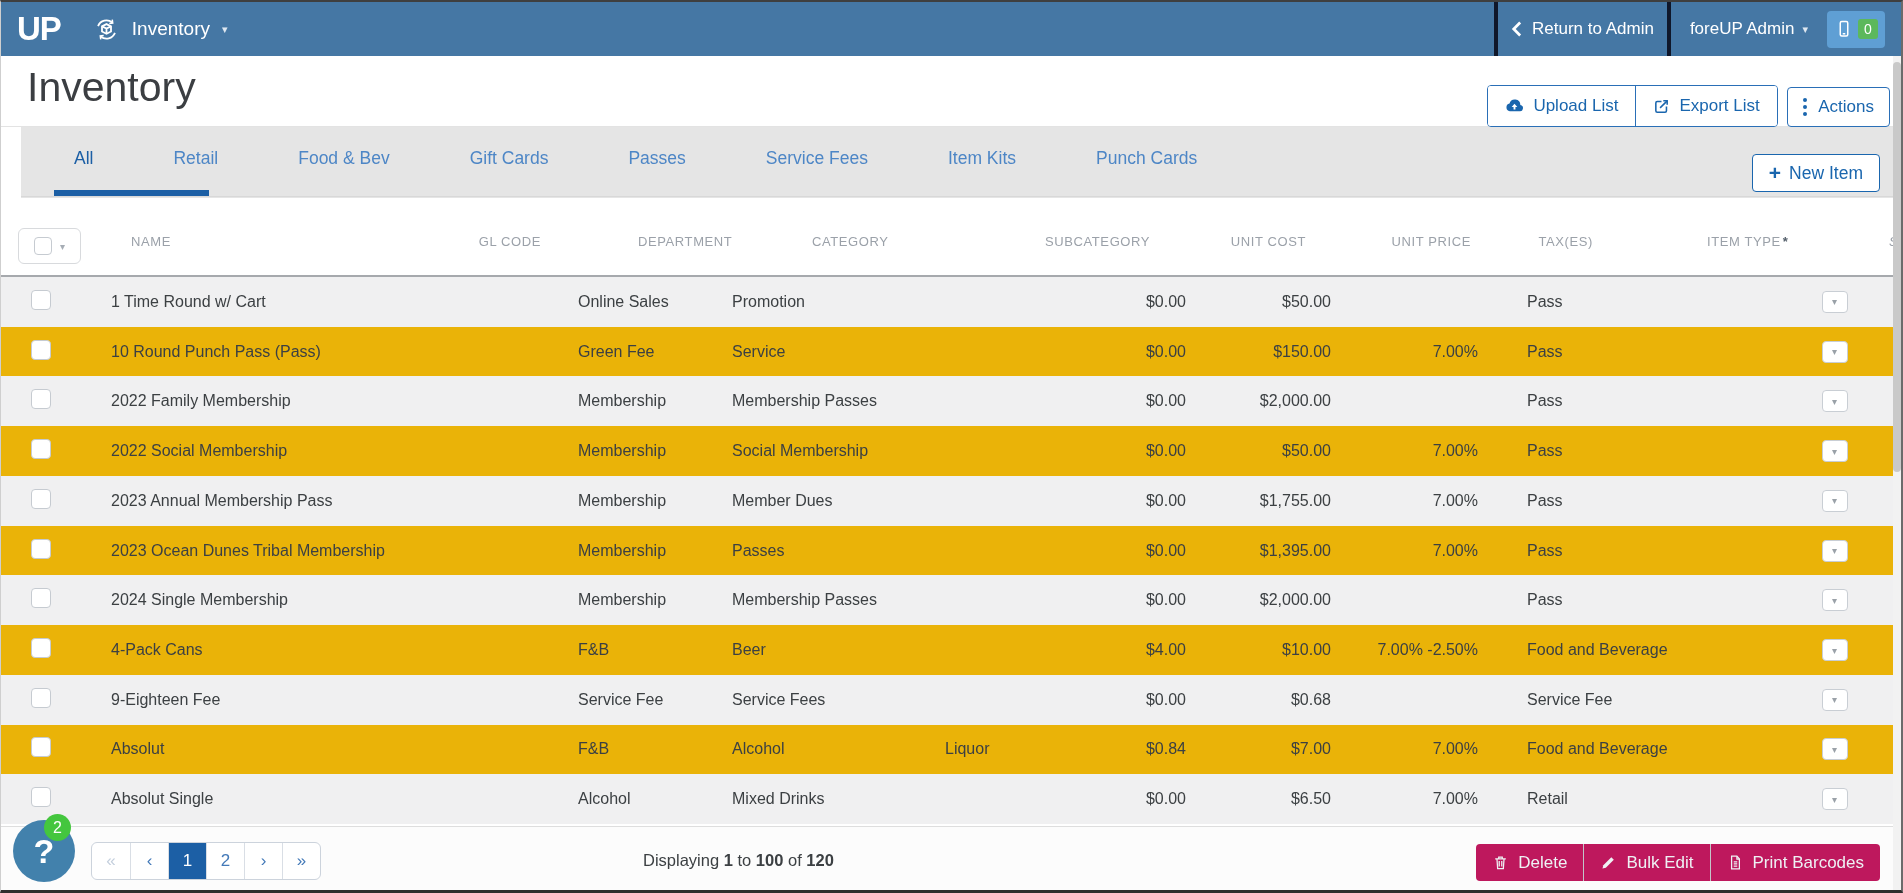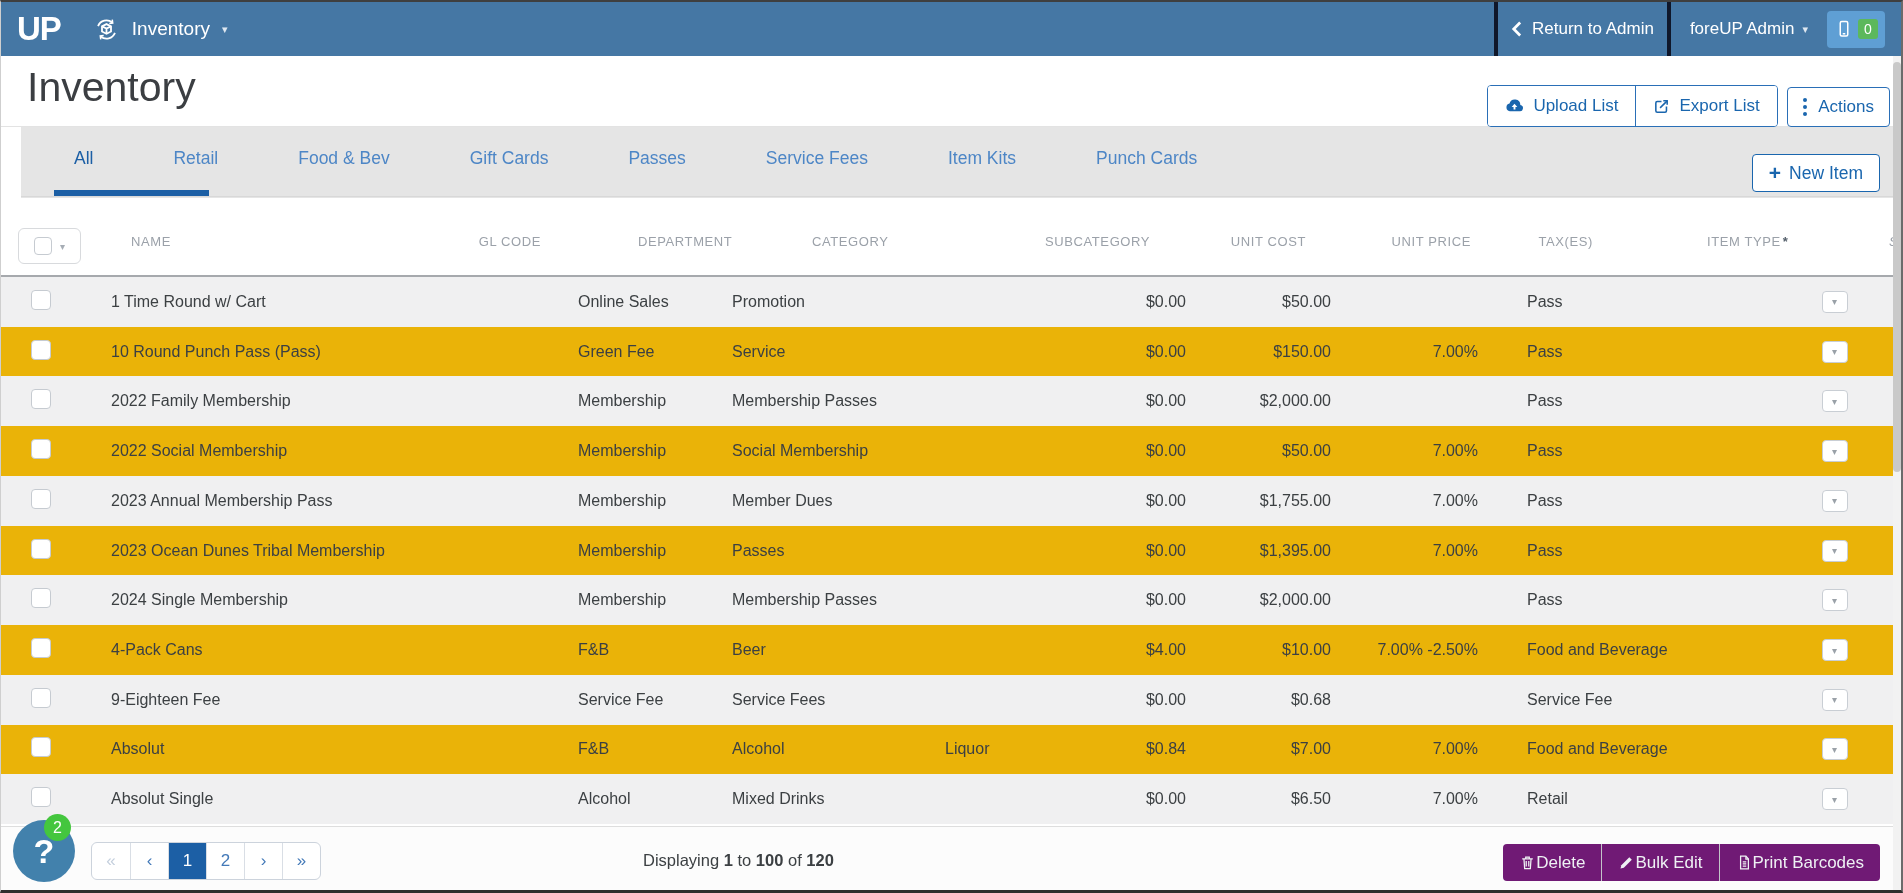--- a/index.html
+++ b/index.html
@@ -97,22 +97,22 @@
                 border-radius:6px; overflow:hidden; background:#fff; }
   .page-btn { width:38px; display:flex; align-items:center; justify-content:center; font-size:17px;
               color:#4379b8; cursor:pointer; }
   .page-btn + .page-btn { border-left:1px solid #d9dee5; }
   .page-btn.disabled { color:#c4cfdd; }
   .page-btn.active { background:#1c5fa5; color:#fff; }
   .displaying { position:absolute; left:642px; top:24px; font-size:16.5px; color:#3c4043; }
   .displaying b { font-weight:bold; }
   .bulk-group { position:absolute; right:21px; top:17px; height:37px; display:flex; border-radius:4px;
                 overflow:hidden; }
-  .bulk-btn { background:#701a75; color:#eef1f4; font-size:17px; display:flex; align-items:center;
-              padding:0 16px; white-space:nowrap; }
+  .bulk-btn { background:#be185d; color:#eef1f4; font-size:17px; display:flex; align-items:center;
+              gap:9px; padding:0 16px; white-space:nowrap; }
   .bulk-btn + .bulk-btn { border-left:1px solid #c3c5c9; }
 
   
   .scrollbar { position:absolute; right:0; top:54px; bottom:0; width:8px; background:#f2f2f2; }
   .scroll-thumb { position:absolute; right:0; top:6px; width:8px; height:410px; background:#c9c9c9; border-radius:4px; }
 
   svg { display:block; }
 </style>
 </head>
 <body>

